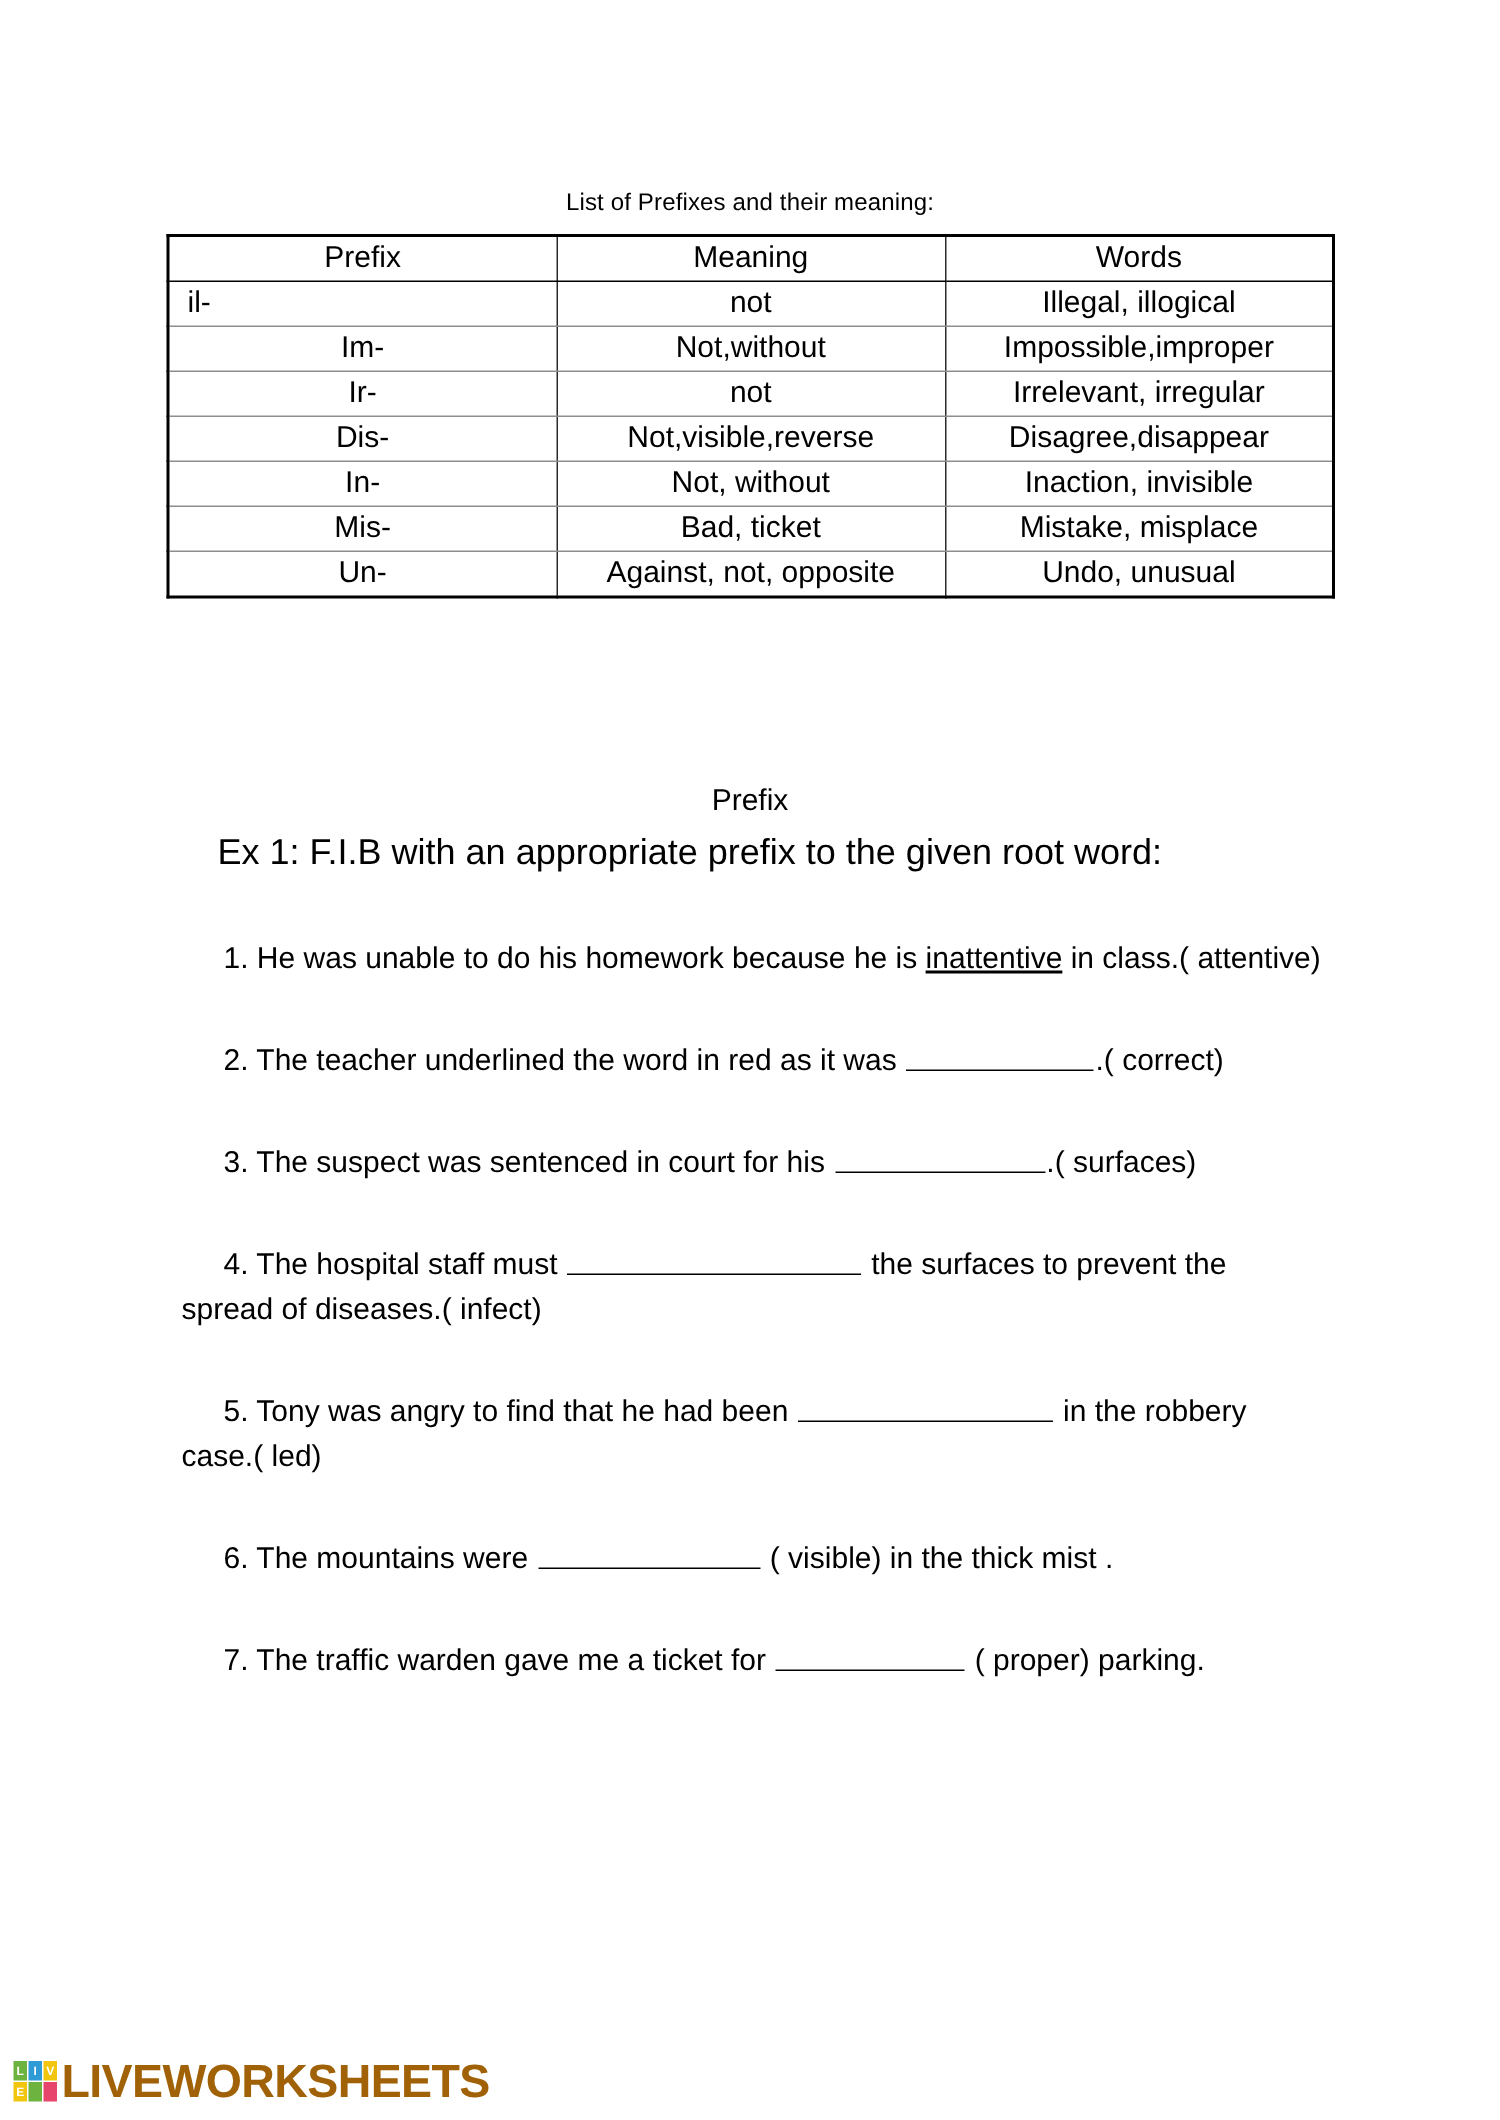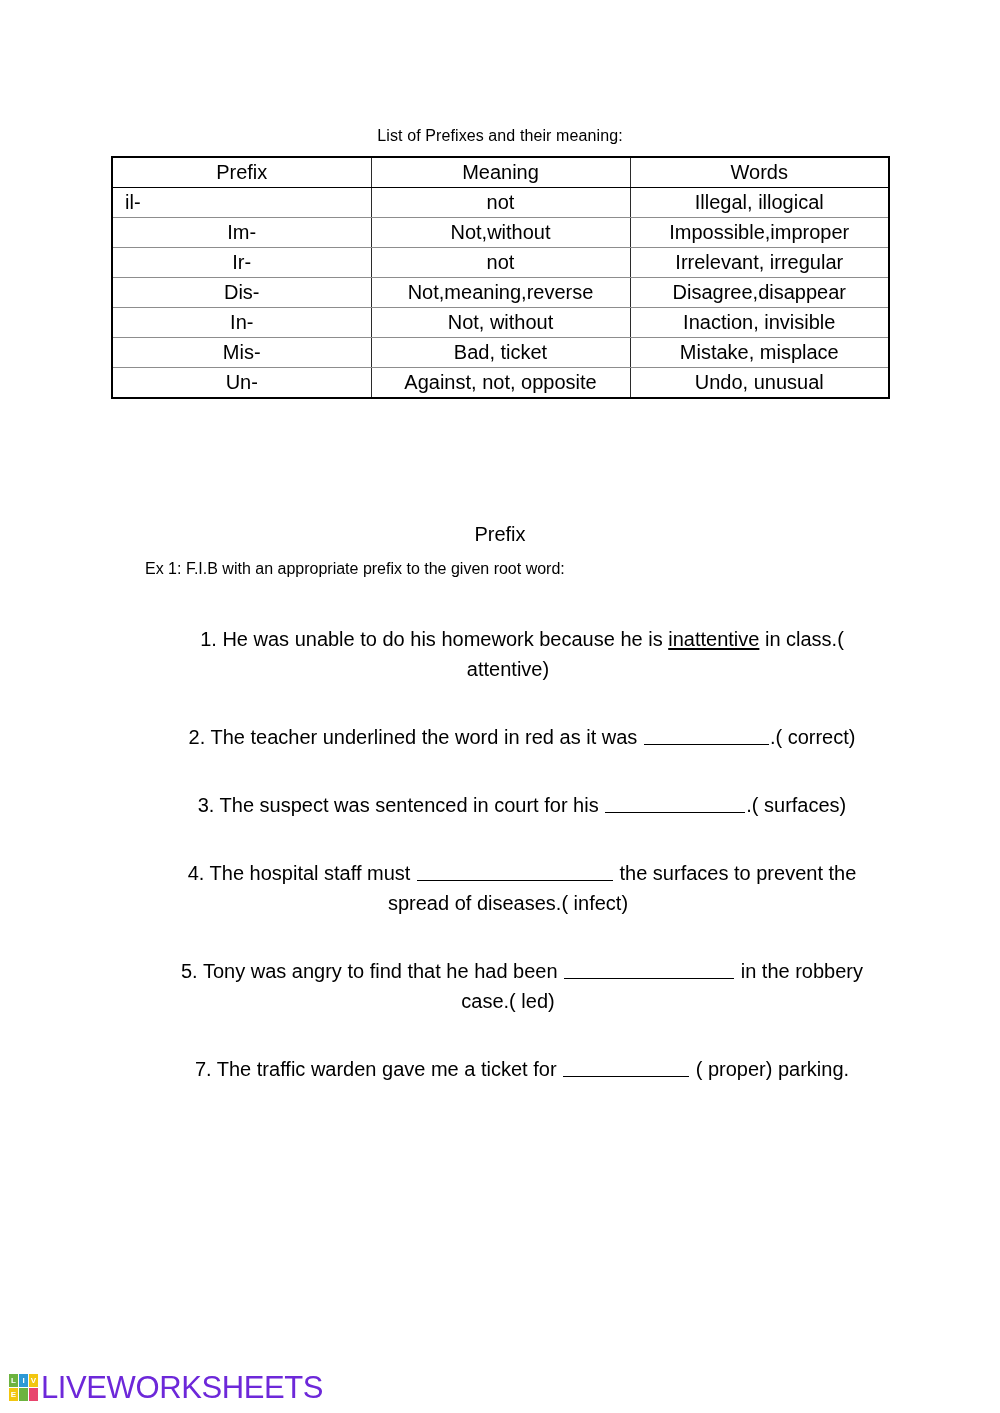--- a/index.html
+++ b/index.html
@@ -94,37 +94,36 @@
     text-align: center;
     font-size: 20px;
     line-height: 28px;
   }
 
   .instruction {
     position: absolute;
     top: 555px;
     left: 121px;
     width: 760px;
-    font-size: 16px;
+    font-size: 24px;
     line-height: 28px;
     text-indent: 24px;
   }
 
   .questions {
     position: absolute;
     top: 624px;
     left: 121px;
     width: 762px;
   }
   .question {
     font-size: 20px;
     line-height: 30px;
     text-indent: 28px;
-    margin: 0 0 38px 12px;
-    text-align: center;
+    margin: 0 0 38px 0;
   }
   .question:last-child { margin-bottom: 0; }
 
   .blank {
     display: inline-block;
     border-bottom: 1.6px solid #000000;
     vertical-align: baseline;
     height: 17px;
     margin: 0 1px -1px 1px;
   }
@@ -158,22 +157,22 @@
   }
   .lw-t0 { background: #6cb33f; }
   .lw-t1 { background: #2e9ad6; }
   .lw-t2 { background: #f2c60f; }
   .lw-t3 { background: #f2c60f; }
   .lw-t4 { background: #6cb33f; }
   .lw-t5 { background: #e8456d; }
   .lw-word {
     font-size: 31px;
     line-height: 31px;
-    font-weight: normal;
-    color: #6d28d9;
+    font-weight: bold;
+    color: #a16207;
     letter-spacing: -0.4px;
     font-family: "Liberation Sans", sans-serif;
   }
 </style>
 </head>
 <body>
 
 <div class="page">
 
   <div class="doc-title">List of Prefixes and their meaning:</div>
@@ -203,21 +202,21 @@
             <td>Not,without</td>
             <td>Impossible,improper</td>
           </tr>
           <tr>
             <td>Ir-</td>
             <td>not</td>
             <td>Irrelevant, irregular</td>
           </tr>
           <tr>
             <td>Dis-</td>
-            <td>Not,meaning,reverse</td>
+            <td>Not,visible,reverse</td>
             <td>Disagree,disappear</td>
           </tr>
           <tr>
             <td>In-</td>
             <td>Not, without</td>
             <td>Inaction, invisible</td>
           </tr>
           <tr>
             <td>Mis-</td>
             <td>Bad, ticket</td>
@@ -235,20 +234,21 @@
   <div class="section-heading">Prefix</div>
 
   <div class="instruction">Ex 1: F.I.B with an appropriate prefix to the given root word:</div>
 
   <div class="questions" id="questions-list">
       <p class="question"><span>1.</span><span> He was unable to do his homework because he is </span><span class="u">inattentive</span><span> in class.( attentive)</span></p>
       <p class="question"><span>2.</span><span> The teacher underlined the word in red as it was </span><span class="blank" style="width: 125px;"></span><span>.( correct)</span></p>
       <p class="question"><span>3.</span><span> The suspect was sentenced in court for his </span><span class="blank" style="width: 140px;"></span><span>.( surfaces)</span></p>
       <p class="question"><span>4.</span><span> The hospital staff must </span><span class="blank" style="width: 196px;"></span><span> the surfaces to prevent the spread of diseases.( infect)</span></p>
       <p class="question"><span>5.</span><span> Tony was angry to find that he had been </span><span class="blank" style="width: 170px;"></span><span> in the robbery case.( led)</span></p>
+      <p class="question"><span>6.</span><span> The mountains were </span><span class="blank" style="width: 148px;"></span><span> ( visible) in the thick mist .</span></p>
       <p class="question"><span>7.</span><span> The traffic warden gave me a ticket for </span><span class="blank" style="width: 126px;"></span><span> ( proper) parking.</span></p>
     </div>
 
   <div class="lw-logo">
     <div class="lw-tiles" id="lw-tiles">
         <span class="lw-t0">L</span>
         <span class="lw-t1">I</span>
         <span class="lw-t2">V</span>
         <span class="lw-t3">E</span>
         <span class="lw-t4"></span>

